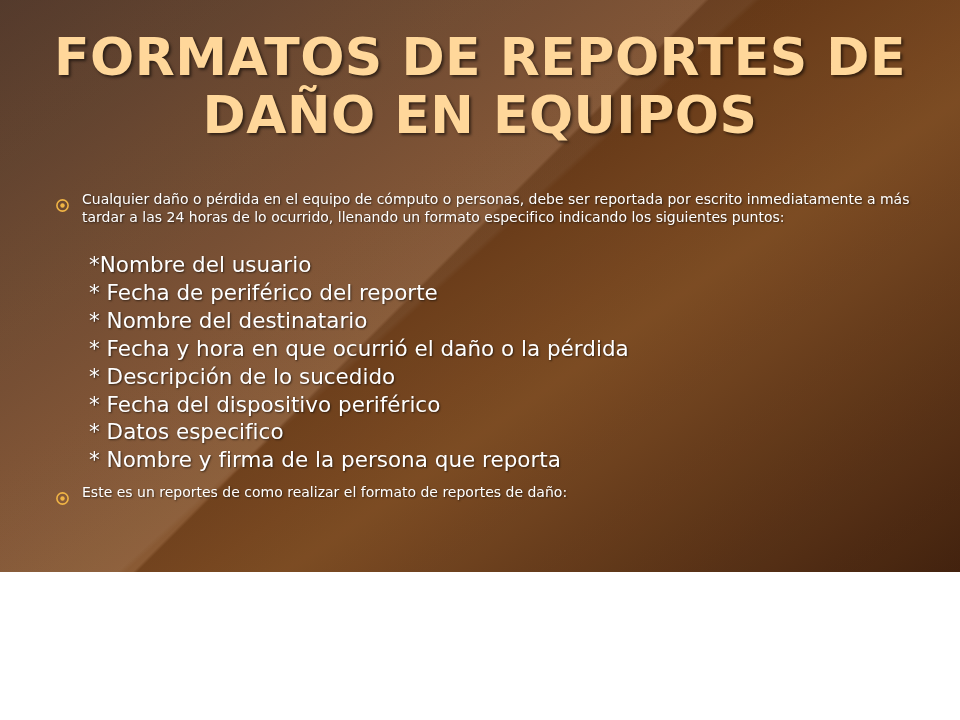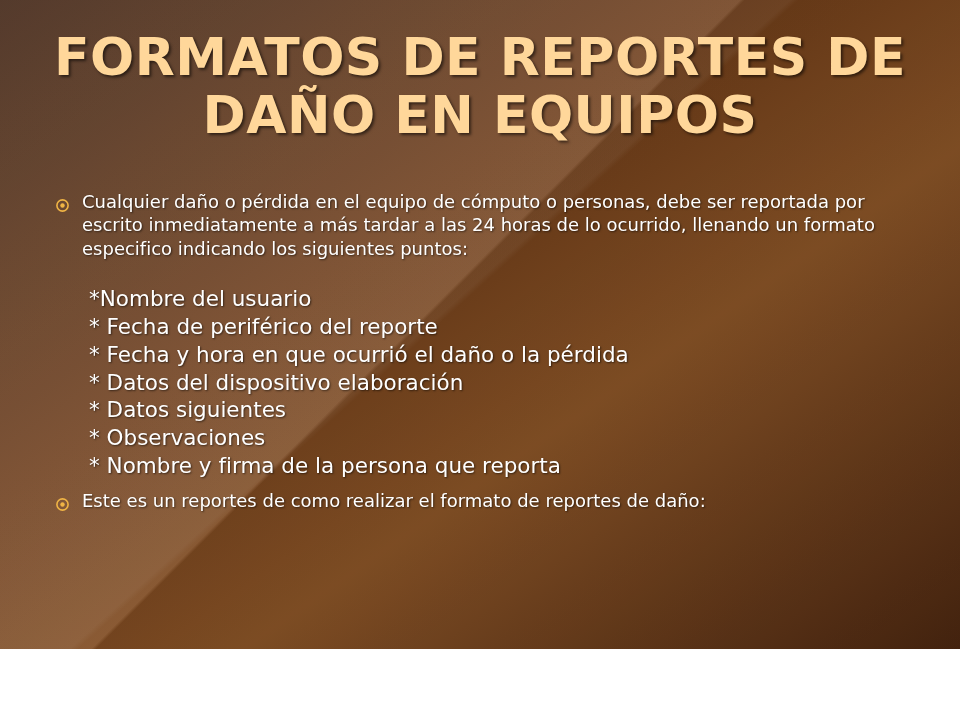--- a/index.html
+++ b/index.html
@@ -8,21 +8,21 @@
   }
   body {
     width: 960px;
     height: 720px;
     overflow: hidden;
     font-family: "DejaVu Sans", sans-serif;
   }
   .slide {
     position: relative;
     width: 960px;
-    height: 649px;
+    height: 572px;
     box-sizing: border-box;
     background:
       linear-gradient(135deg,
         rgba(255,255,255,0.085) 0%,
         rgba(255,255,255,0.085) 46%,
         rgba(0,0,0,0.10) 46.3%,
         rgba(0,0,0,0.10) 100%),
       linear-gradient(145deg, #3a1d0c 0%, #6b3a17 38%, #8a5427 62%, #4a2610 100%);
     overflow: hidden;
   }
@@ -75,21 +75,21 @@
     font-size: 15px;
     line-height: 1;
     color: #f0b445;
     text-align: left;
   }
   .bullet-mark svg { display: block; }
   .bullet-text {
     flex: 1 1 auto;
     color: #ffffff;
     font-family: "DejaVu Sans", sans-serif;
-    font-size: 18px;
+    font-size: 14px;
     line-height: 1.30;
     text-shadow: 1px 1px 2px rgba(0,0,0,0.55);
     white-space: pre-wrap;
   }
   .sub-list {
     margin: 7px;
     padding: 0;
     color: #ffffff;
     font-family: "DejaVu Sans", sans-serif;
     font-size: 21.5px;
@@ -119,24 +119,25 @@
       </span>
       <span class="bullet-text">Cualquier daño o pérdida en el equipo de cómputo o personas, debe ser reportada por escrito inmediatamente a más tardar a las 24 horas de lo ocurrido, llenando un formato especifico indicando los siguientes puntos:</span>
     </div>
 
     <div class="bullet-row">
       <span class="bullet-mark"></span>
       <div class="sub-list">
         <div class="spacer"></div>
         <div class="sub-item">*Nombre del usuario</div>
         <div class="sub-item">* Fecha de periférico del reporte</div>
+        <div class="sub-item">* Nombre del destinatario</div>
         <div class="sub-item">* Fecha y hora en que ocurrió el daño o la pérdida</div>
-        <div class="sub-item">* Datos del dispositivo elaboración</div>
-        <div class="sub-item">* Datos siguientes</div>
-        <div class="sub-item">* Observaciones</div>
+        <div class="sub-item">* Descripción de lo sucedido</div>
+        <div class="sub-item">* Fecha del dispositivo periférico</div>
+        <div class="sub-item">* Datos especifico</div>
         <div class="sub-item">* Nombre y firma de la persona que reporta</div>
       </div>
     </div>
 
     <div class="bullet-row">
       <span class="bullet-mark">
         <svg width="13" height="13" viewBox="0 0 13 13" aria-hidden="true">
           <circle cx="6.5" cy="6.5" r="5.6" fill="none" stroke="#f0b445" stroke-width="1.6"></circle>
           <circle cx="6.5" cy="6.5" r="2.2" fill="#f0b445"></circle>
         </svg>

